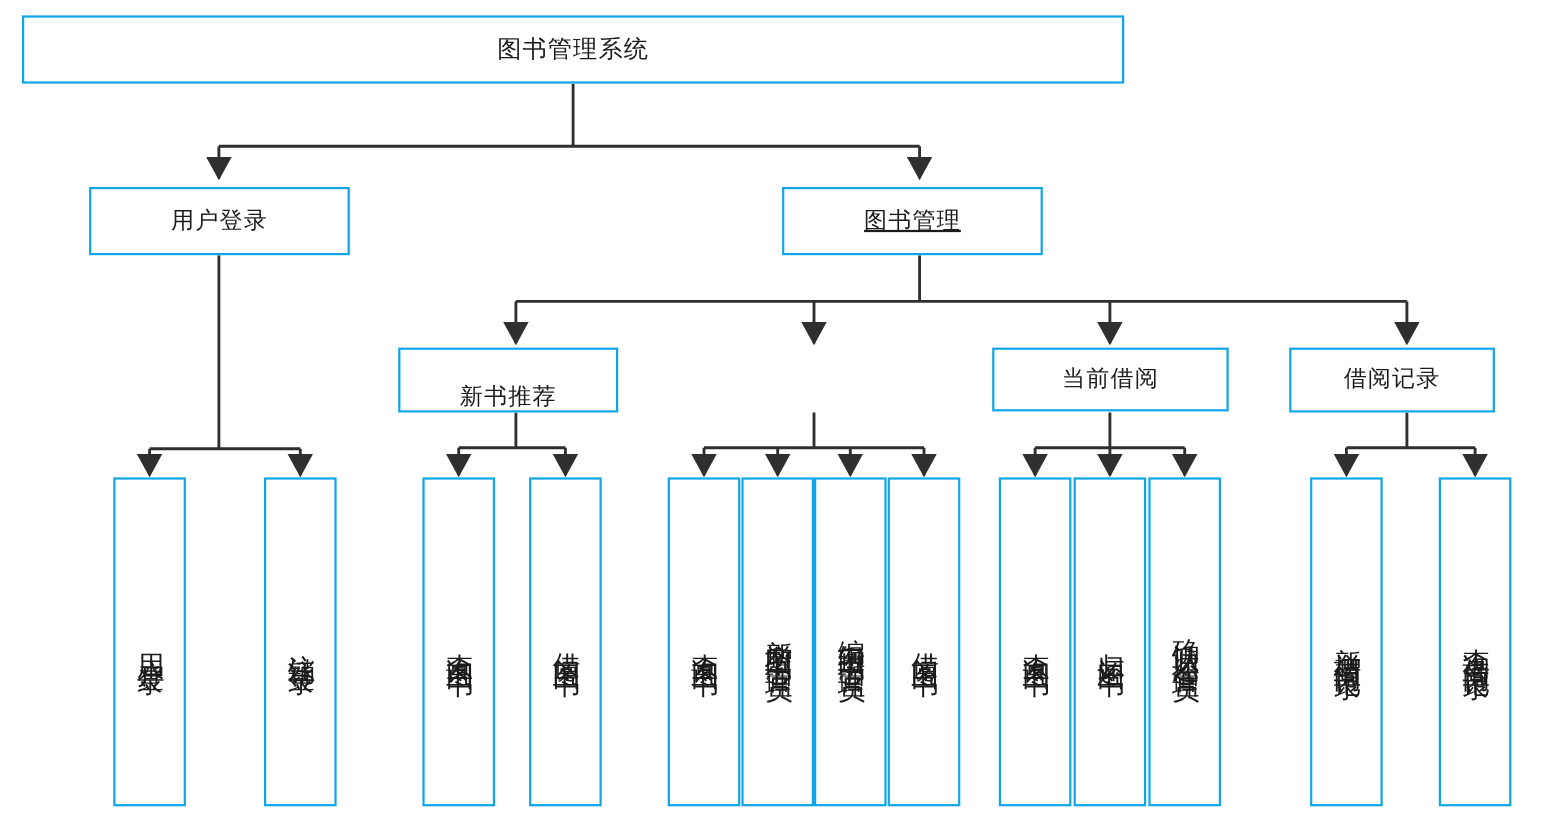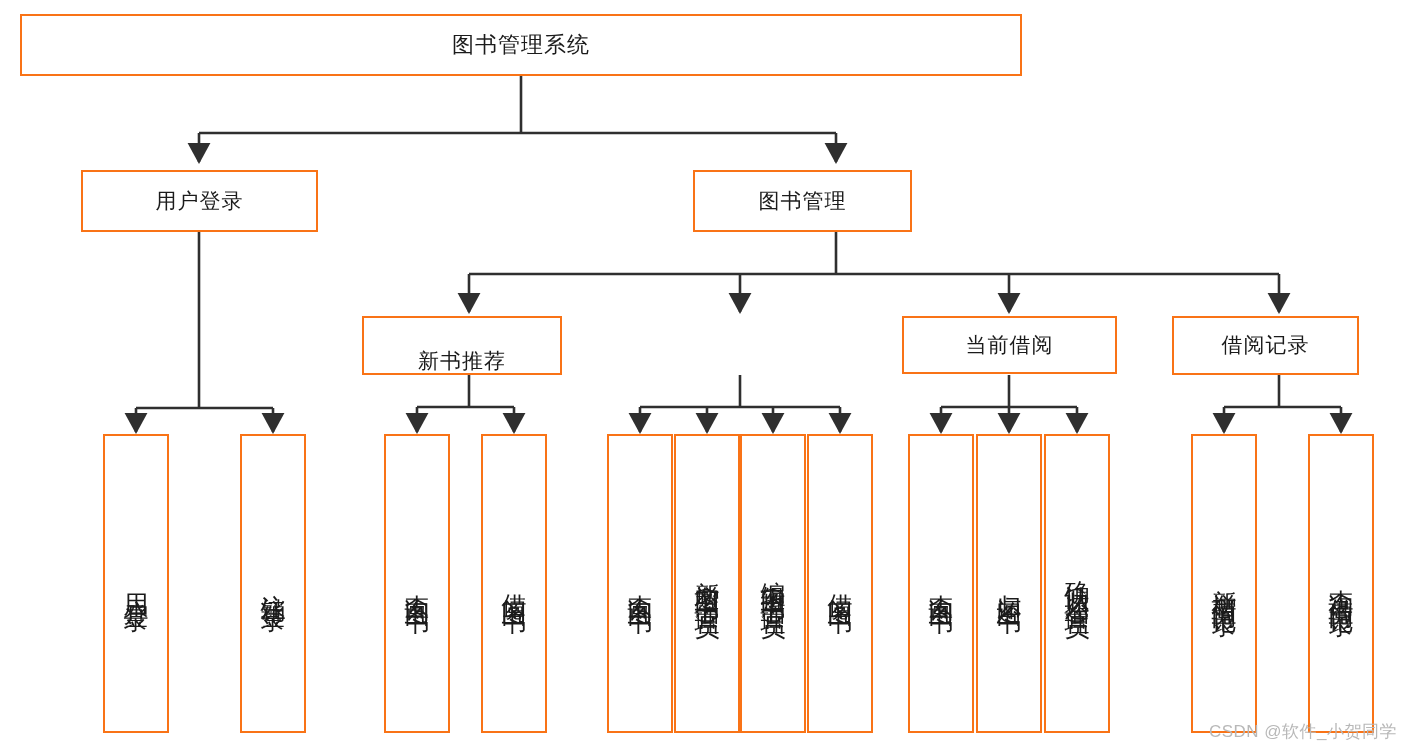--- a/index.html
+++ b/index.html
@@ -19,21 +19,21 @@
     position: absolute;
     left: 0;
     top: 0;
     width: 1405px;
     height: 747px;
     pointer-events: none;
   }
   .node {
     position: absolute;
     box-sizing: border-box;
-    border: 2px solid #f97316;
+    border: 2px solid #0ea5e9;
     background: #ffffff;
     display: flex;
     align-items: center;
     justify-content: center;
     color: #1b1b1b;
   }
   .node .lbl {
     display: block;
     text-align: center;
     line-height: 1.15;
@@ -126,21 +126,21 @@
     </g>
   </svg>
 
   <div class="node root horiz" style="left:20px; top:14px; width:1002px; height:62px;">
     <span class="lbl">图书管理系统</span>
   </div>
 
   <div class="node horiz" style="left:81px; top:170px; width:237px; height:62px;">
     <span class="lbl">用户登录</span>
   </div>
-  <div class="node horiz" style="left:693px; top:170px; width:219px; height:62px;">
+  <div class="node horiz" style="left:711px; top:170px; width:237px; height:62px;text-decoration:underline;">
     <span class="lbl">图书管理</span>
   </div>
 
   <div class="node horiz" style="left:362px; top:316px; width:200px; height:59px;align-items:flex-end;">
     <span class="lbl">新书推荐</span>
   </div>
   <div class="node horiz" style="left:902px; top:316px; width:215px; height:58px;">
     <span class="lbl">当前借阅</span>
   </div>
   <div class="node horiz" style="left:1172px; top:316px; width:187px; height:59px;">
@@ -184,15 +184,14 @@
     <span class="lbl">确认归还（管理员）</span>
   </div>
 
   <div class="node vert" style="left:1191px; top:434px; width:66px; height:299px;">
     <span class="lbl">新增借阅记录</span>
   </div>
   <div class="node vert" style="left:1308px; top:434px; width:66px; height:299px;">
     <span class="lbl">查询借阅记录</span>
   </div>
 
-  <div id="watermark">CSDN @软件_小贺同学</div>
 
 </div>
 
 </body></html>

